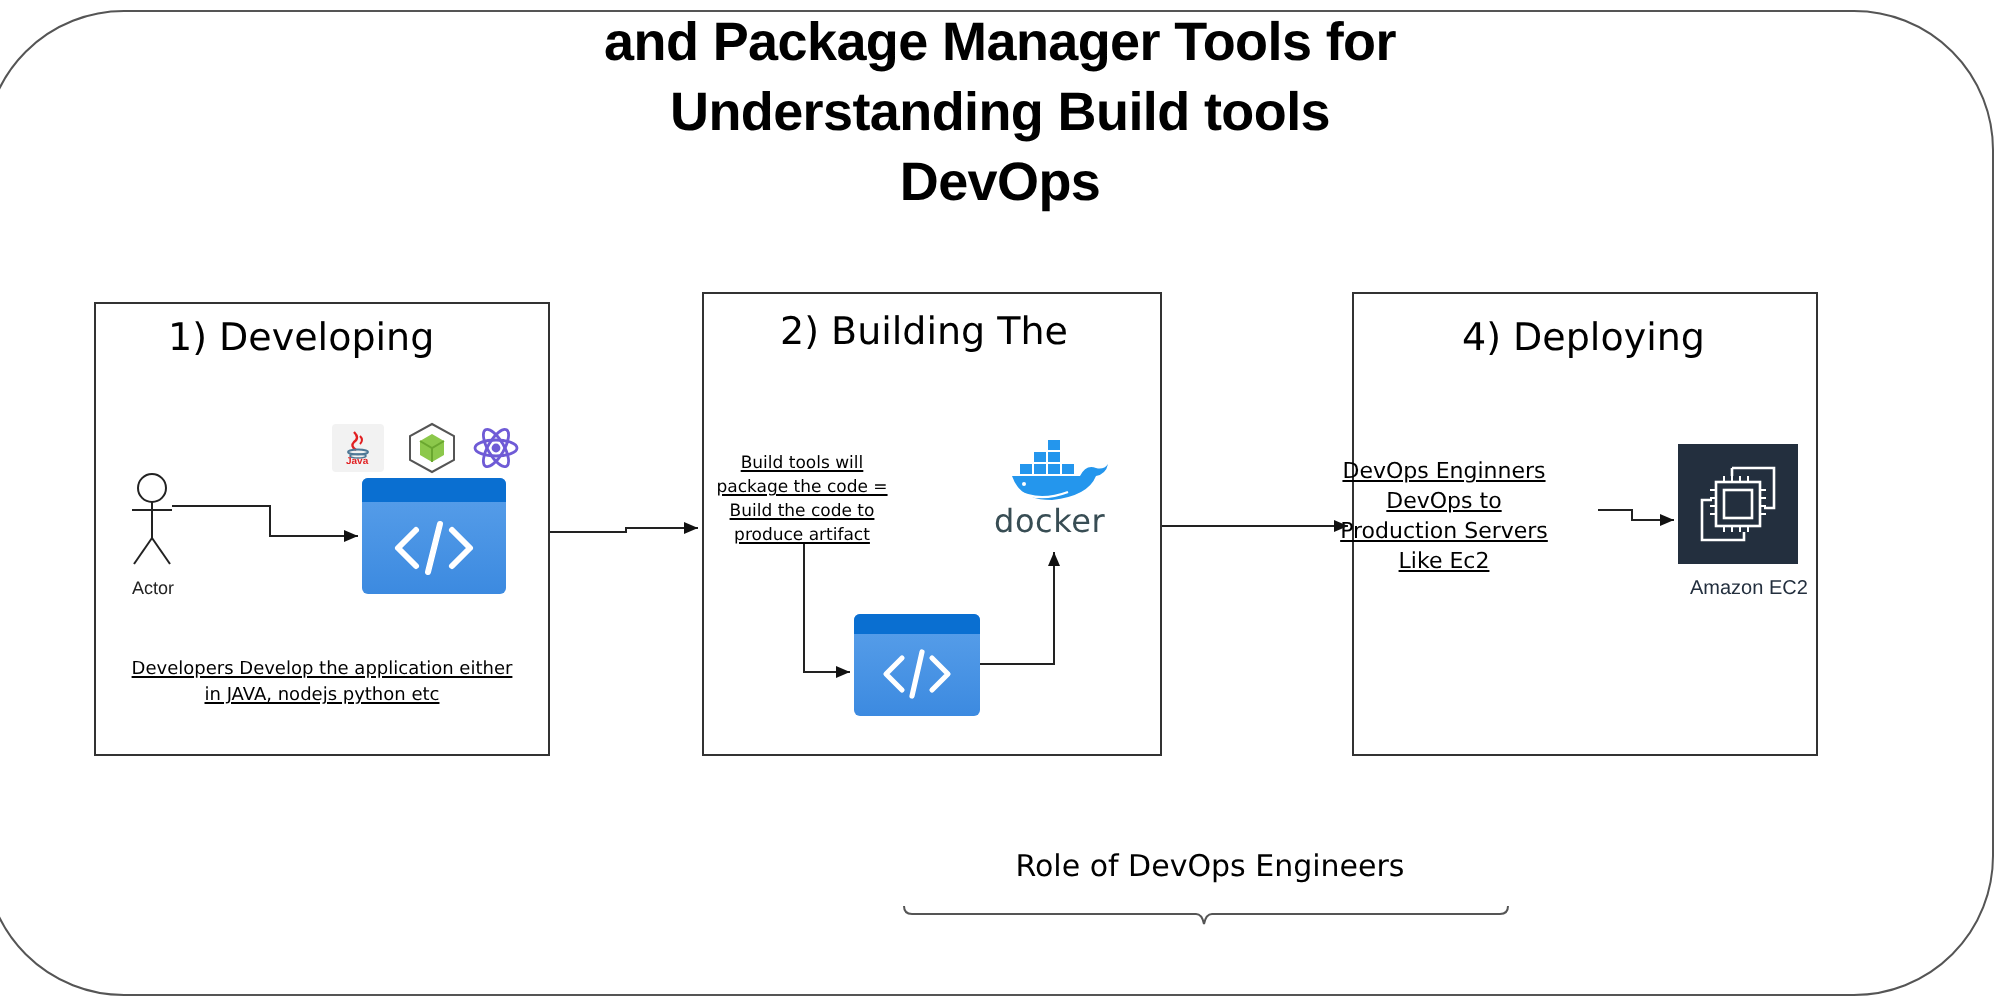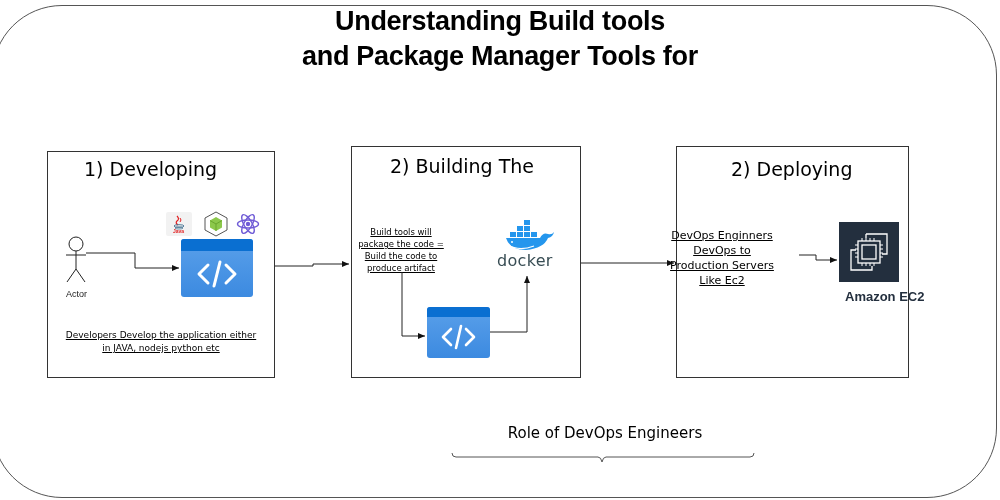--- a/index.html
+++ b/index.html
@@ -37,40 +37,41 @@
   }
   .code-box .bar { position: absolute; left: 0; top: 0; width: 100%; background: #0a6fd1; }
   .code-box svg { position: absolute; left: 0; bottom: 0; }
 
   .label-small {
     position: absolute; font-family: "Liberation Sans", sans-serif; font-size: 9px;
     color: #222; white-space: nowrap;
   }
   .ec2 { position: absolute; background: #232f3e; }
   .ec2-label {
-    position: absolute; font-family: "Liberation Sans", sans-serif; font-weight: bold;
-    font-size: 13px; color: #232f3e; white-space: nowrap;
+    position: absolute; font-family: "Liberation Sans", sans-serif; font-weight: normal;
+    font-size: 10px; color: #232f3e; white-space: nowrap;
   }
   .docker-word {
     position: absolute; font-family: "DejaVu Sans", sans-serif; font-size: 16px;
     color: #384d54; letter-spacing: 0.3px;
   }
   .role {
     position: absolute; left: 450px; top: 424px; width: 310px; text-align: center;
     font-family: "DejaVu Sans", sans-serif; font-size: 15px; color: #000;
   }
 </style>
 </head>
 <body>
 
 <div class="frame"></div>
 
 <div class="title">
+  <span>and Package Manager Tools for</span>
   <span>Understanding Build tools</span>
-  <span>and Package Manager Tools for</span>
+  <span>DevOps</span>
 </div>
 
 <div class="stage" style="left:47px; top:151px; width:228px; height:227px;">
 </div>
 <div class="stage-title" style="left:84px; top:158px;">1)  Developing</div>
 
 <div style="position:absolute; left:166px; top:212px; width:26px; height:24px; background:#f2f2f2; border-radius:2px;">
   <svg width="26" height="24" viewBox="0 0 26 24">
     <path d="M11 4 q3 3 0 5 q-2 2 1 4" stroke="#e11f21" stroke-width="1.2" fill="none"></path>
     <path d="M14 6 q2 2 0 4" stroke="#e11f21" stroke-width="1" fill="none"></path>
@@ -157,21 +158,21 @@
   <div class="bar" style="height:10px;"></div>
   <svg width="63" height="41" viewBox="0 0 63 41">
     <polyline points="24,12 16,20 24,28" stroke="#fff" stroke-width="2.6" fill="none" stroke-linecap="round" stroke-linejoin="round"></polyline>
     <polyline points="39,12 47,20 39,28" stroke="#fff" stroke-width="2.6" fill="none" stroke-linecap="round" stroke-linejoin="round"></polyline>
     <line x1="34" y1="9" x2="29" y2="31" stroke="#fff" stroke-width="2.6" stroke-linecap="round"></line>
   </svg>
 </div>
 
 <div class="stage" style="left:676px; top:146px; width:233px; height:232px;">
 </div>
-<div class="stage-title" style="left:731px; top:158px;">2) Deploying</div>
+<div class="stage-title" style="left:731px; top:158px;">4) Deploying</div>
 <div class="note" style="left:662px; top:228px; width:120px; font-size:11px; line-height:15px;">
   <div>DevOps Enginners</div>
   <div>DevOps to</div>
   <div>Production Servers</div>
   <div>Like Ec2</div>
 </div>
 
 <div class="ec2" style="left:839px; top:222px; width:60px; height:60px;">
   <svg width="60" height="60" viewBox="0 0 60 60">
     <g fill="none" stroke="#fff" stroke-width="1.3">

